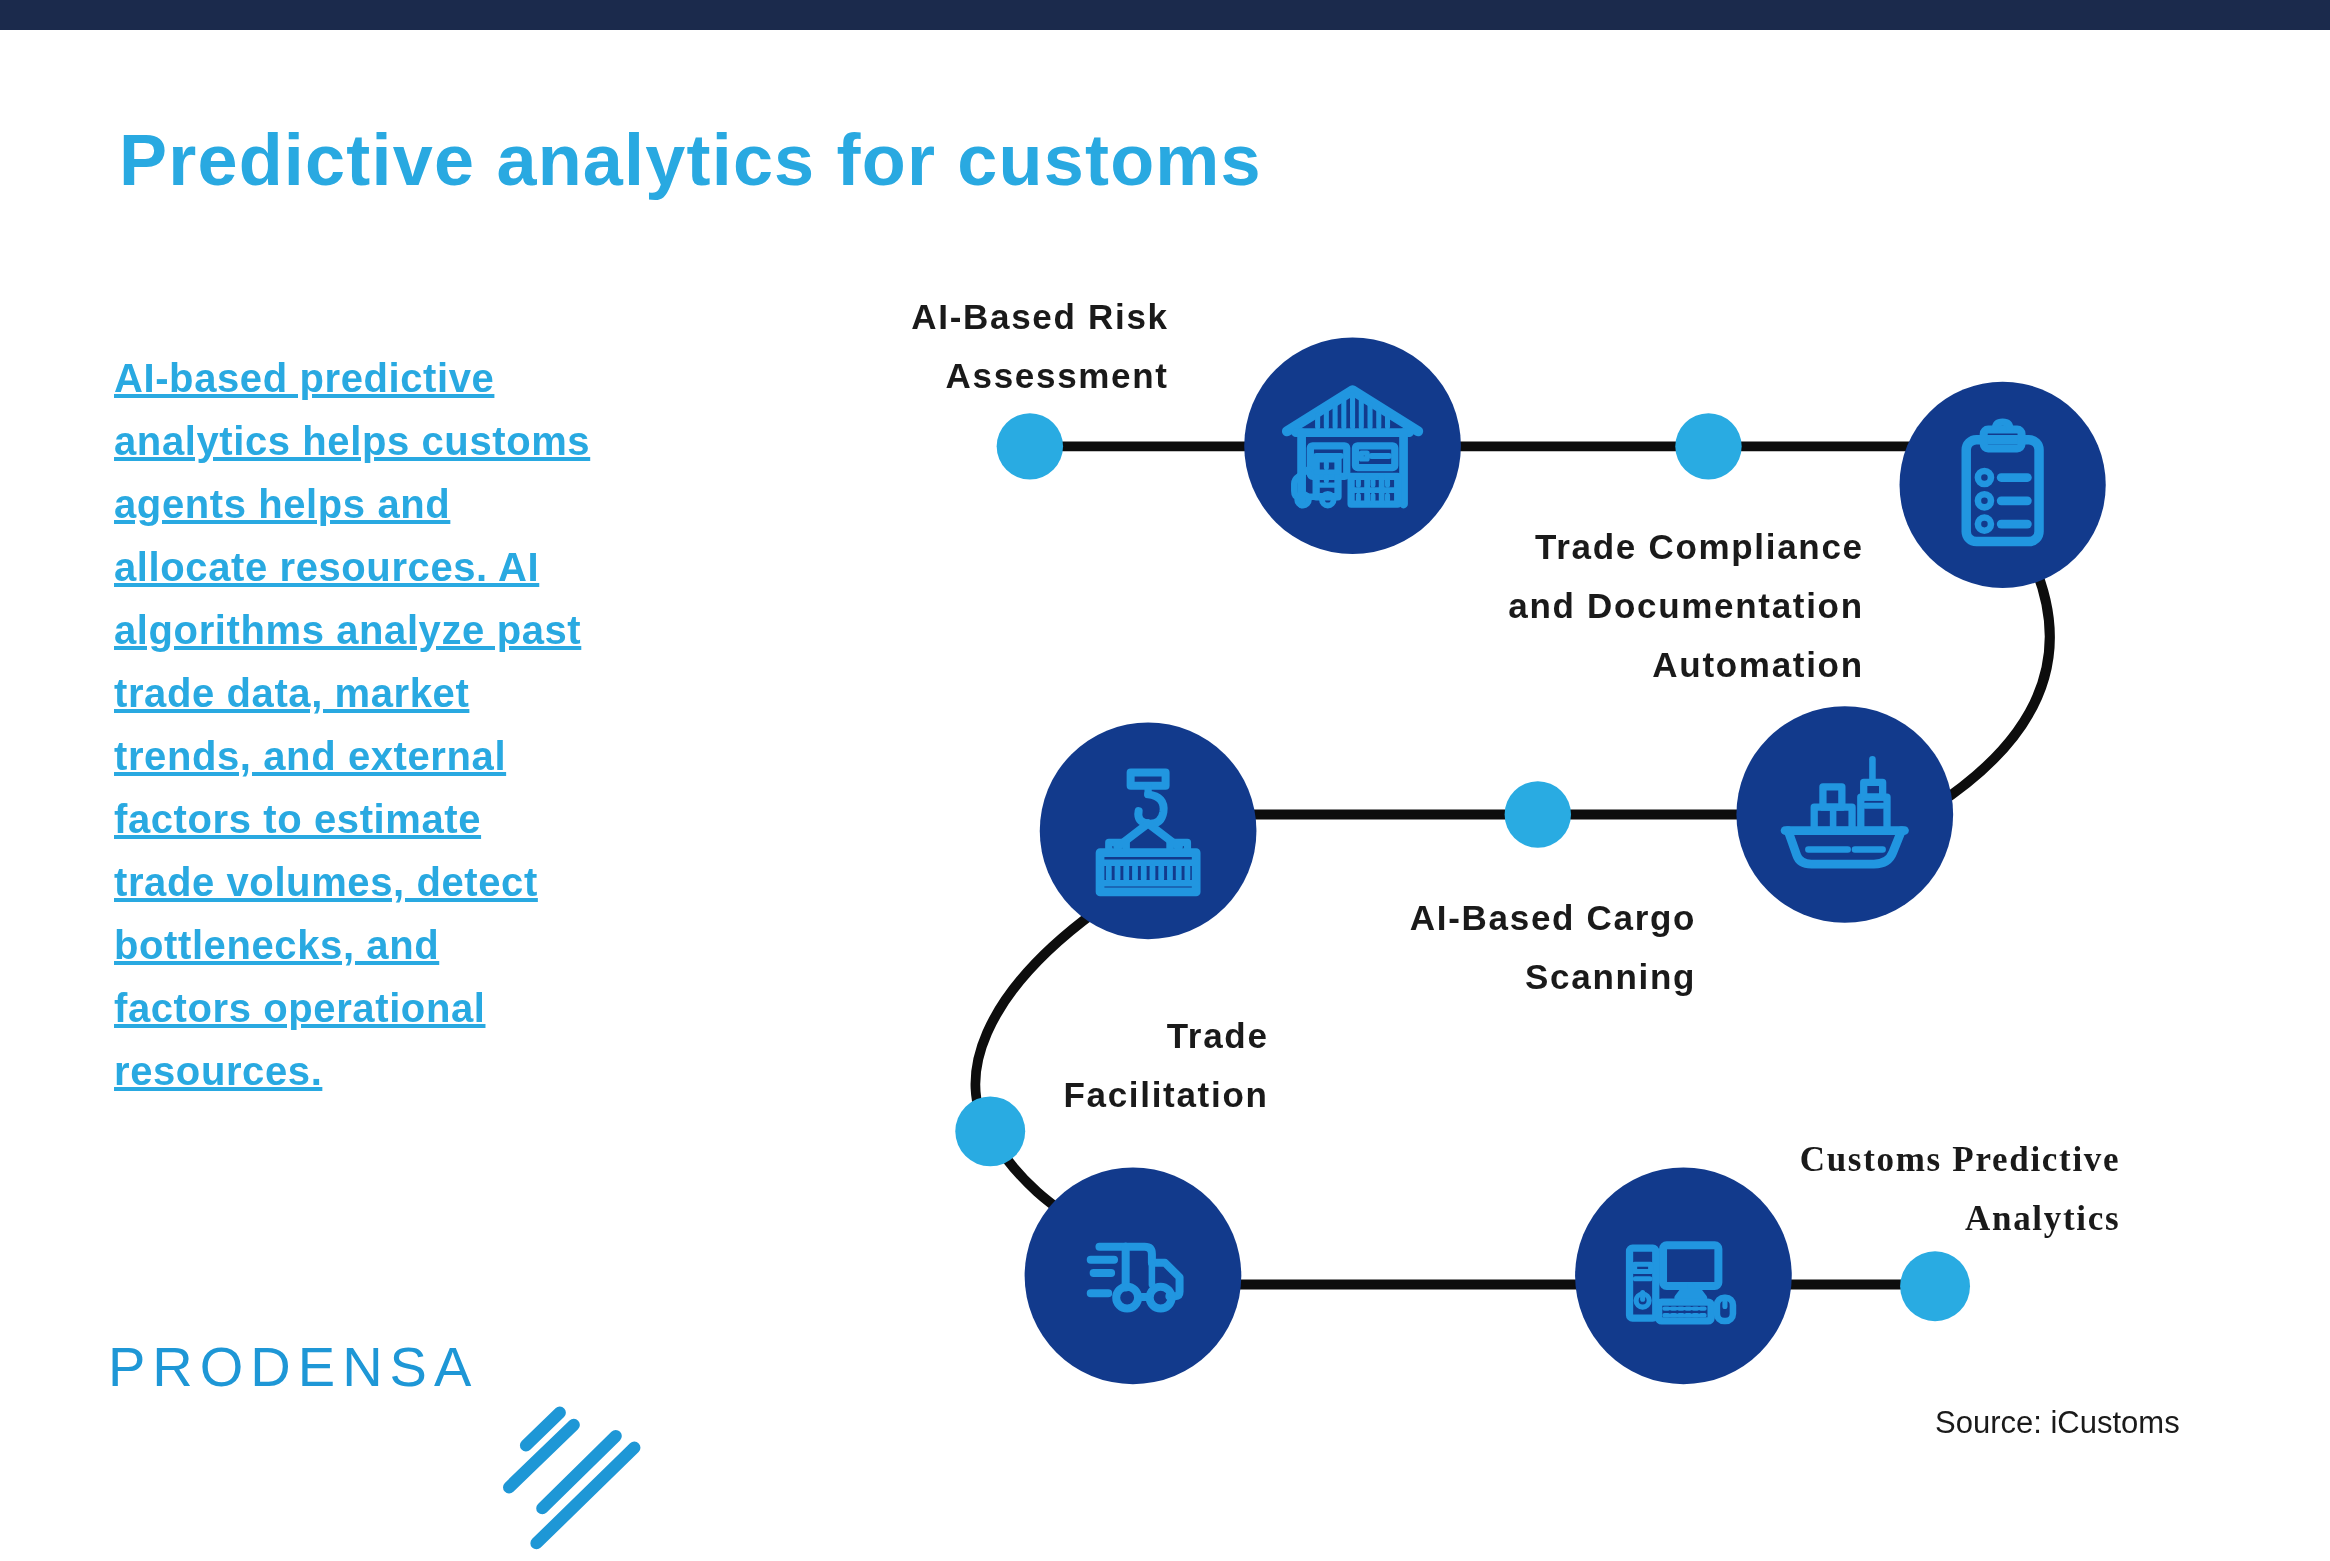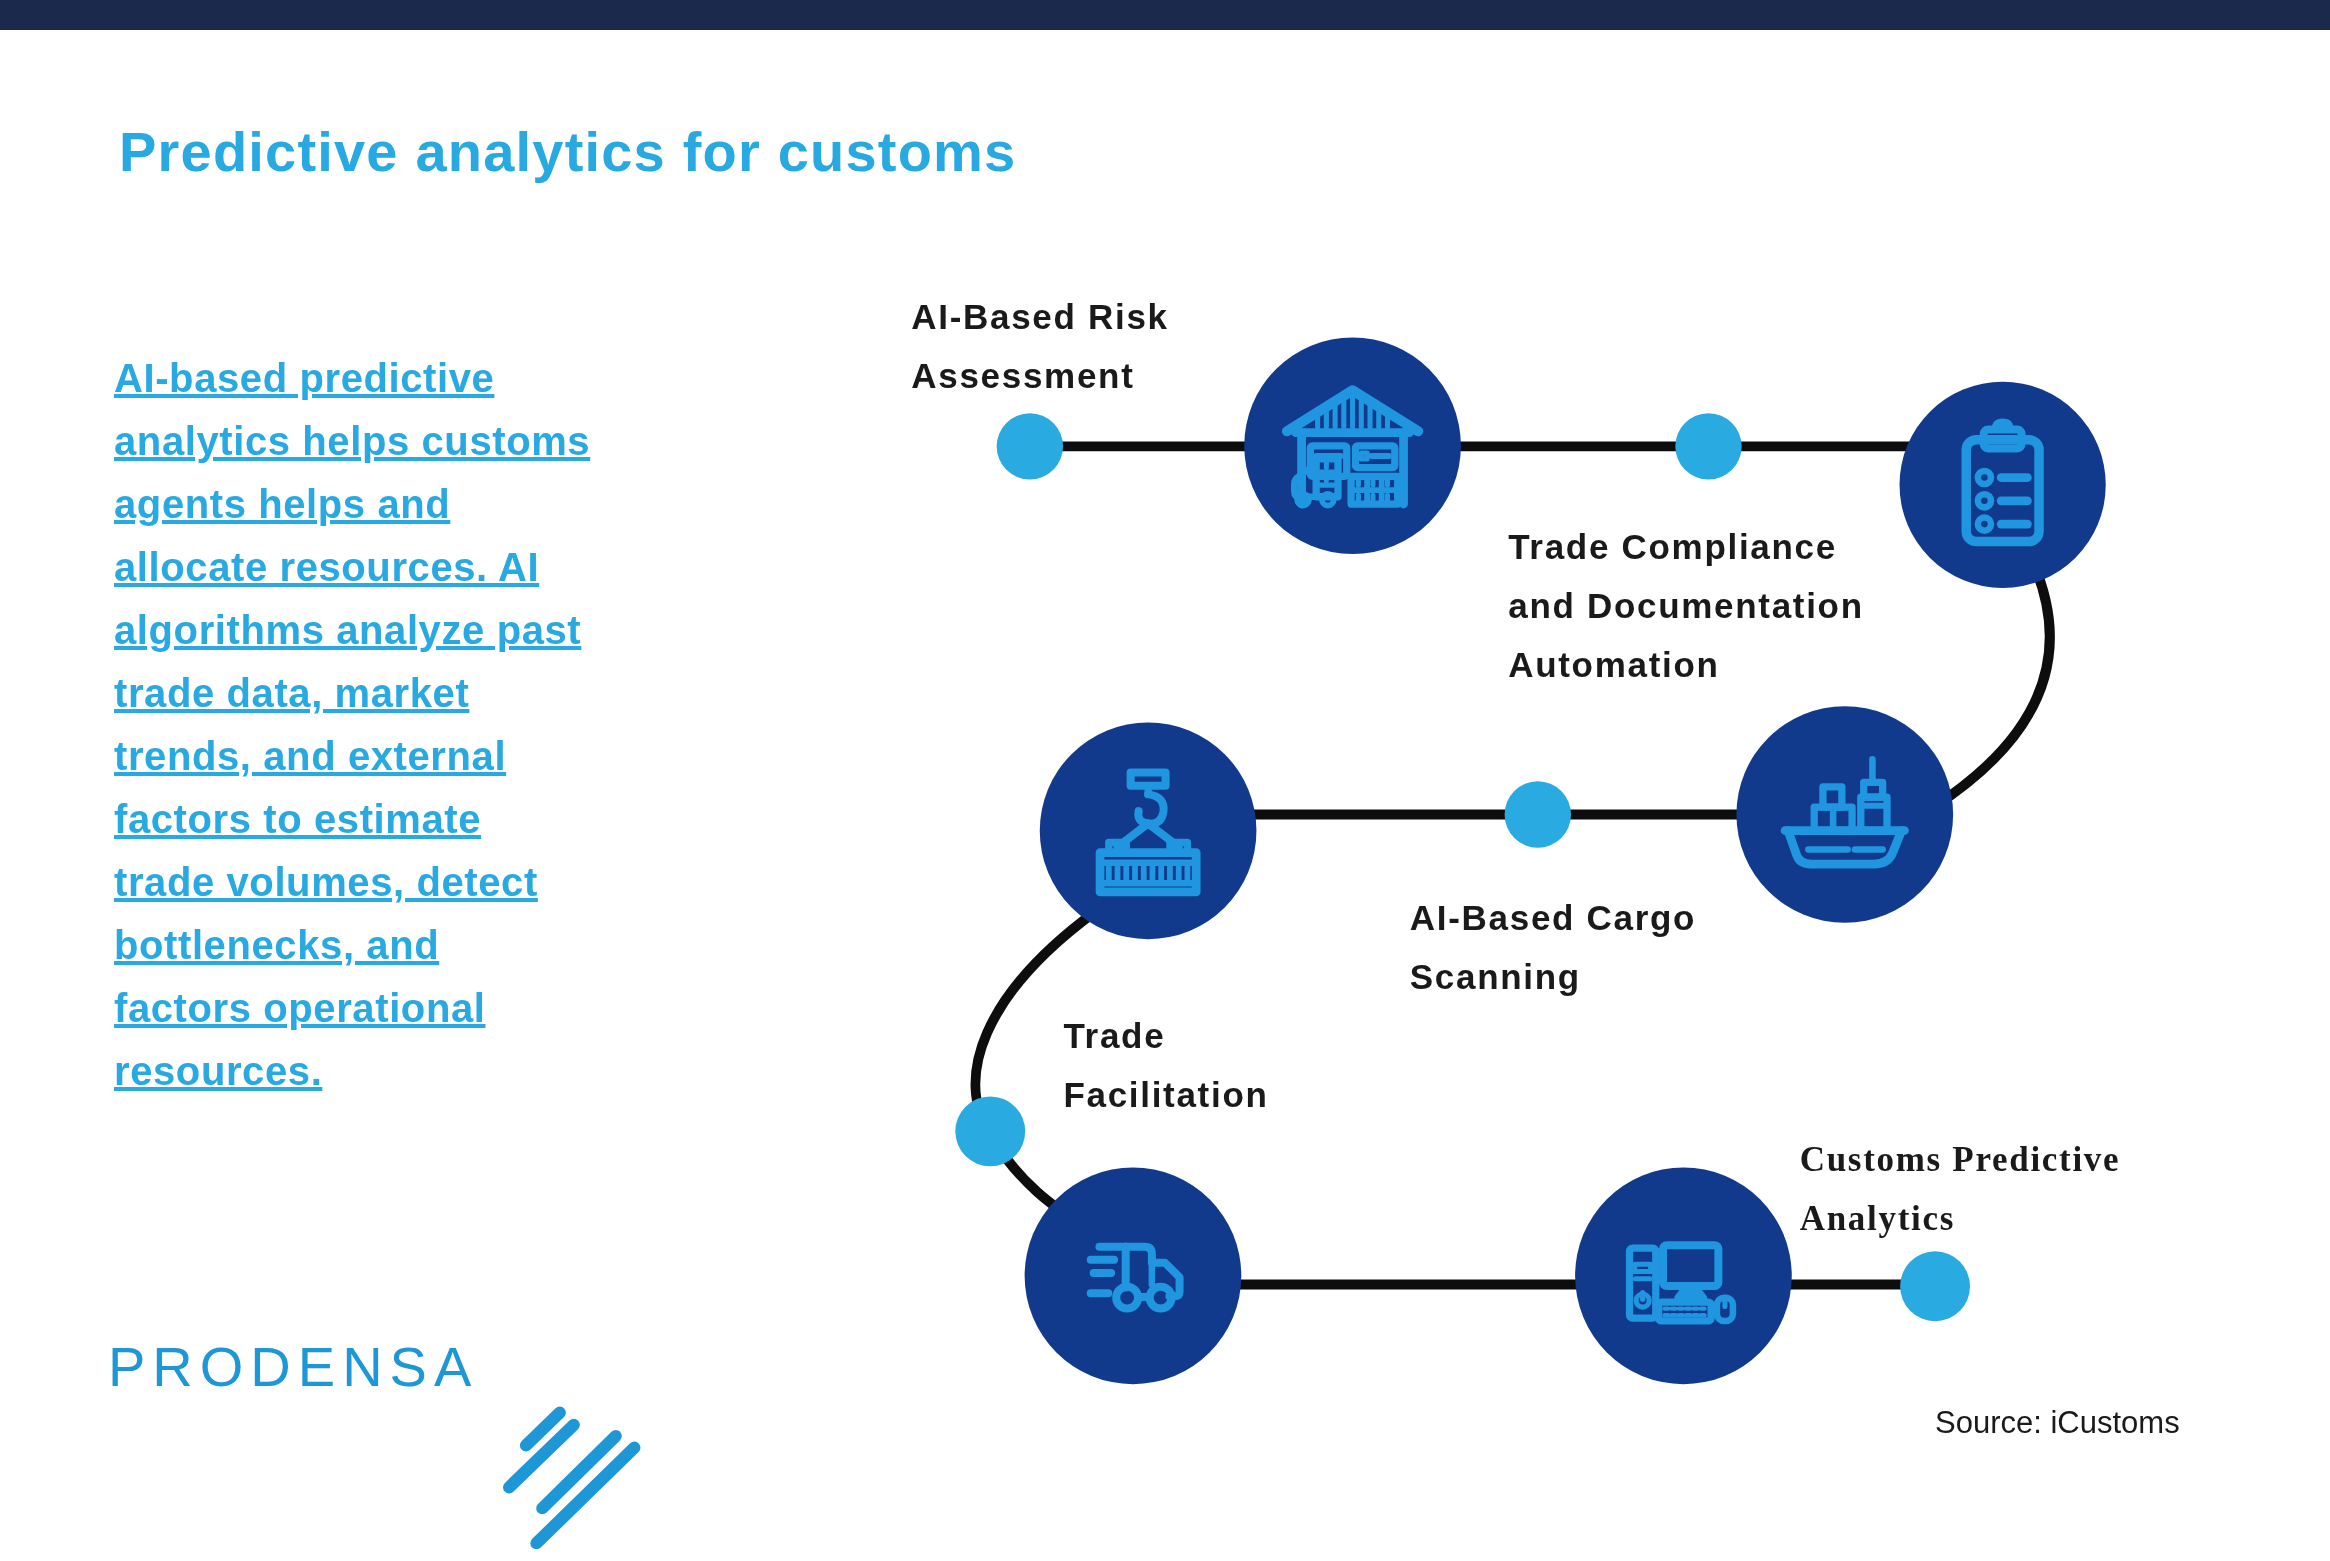--- a/index.html
+++ b/index.html
@@ -5,25 +5,25 @@
   :root{
     --accent-blue:#29a9e1; --logo-blue:#1e97d6; --node-navy:#123a8c;
     --icon-blue:#2196e0; --dot-blue:#29abe2; --line-black:#0d0d0d;
     --text-black:#1a1a1a; --topbar-navy:#1b2a4c; --background:#ffffff;
   }
   *{margin:0;padding:0;box-sizing:border-box;}
   html,body{width:2330px;height:1562px;}
   body{position:relative;overflow:hidden;background:var(--background);
        font-family:"Liberation Sans", sans-serif;}
   .topbar{position:absolute;left:0;top:0;width:2330px;height:30px;background:var(--topbar-navy);}
-  .page-title{position:absolute;left:119px;top:119px;font-size:56px;font-weight:bold;
+  .page-title{position:absolute;left:119px;top:119px;font-size:72px;font-weight:bold;
        letter-spacing:1.2px;color:var(--accent-blue);white-space:nowrap;}
   .intro{position:absolute;left:114px;top:347px;color:var(--accent-blue);
        font-size:40px;font-weight:bold;line-height:63px;letter-spacing:0.6px;text-decoration:underline;}
-  .step-label{position:absolute;transform:translateX(-50%);text-align:left;
+  .step-label{position:absolute;transform:translateX(-50%);text-align:right;
        color:var(--text-black);font-weight:bold;font-size:35px;line-height:59px;
        letter-spacing:1.7px;white-space:nowrap;}
   .label-risk{left:1040px;top:287px;}
   .label-compliance{left:1686px;top:517px;}
   .label-scanning{left:1553px;top:888px;}
   .label-facilitation{left:1166px;top:1006px;}
   .label-analytics{left:1960px;top:1130px;font-family:Liberation Serif, serif;}
   .overlay{position:absolute;left:0;top:0;width:2330px;height:1562px;}
   .flow-line{stroke:var(--line-black);stroke-width:17;fill:none;}
   .dot{fill:var(--dot-blue);}

